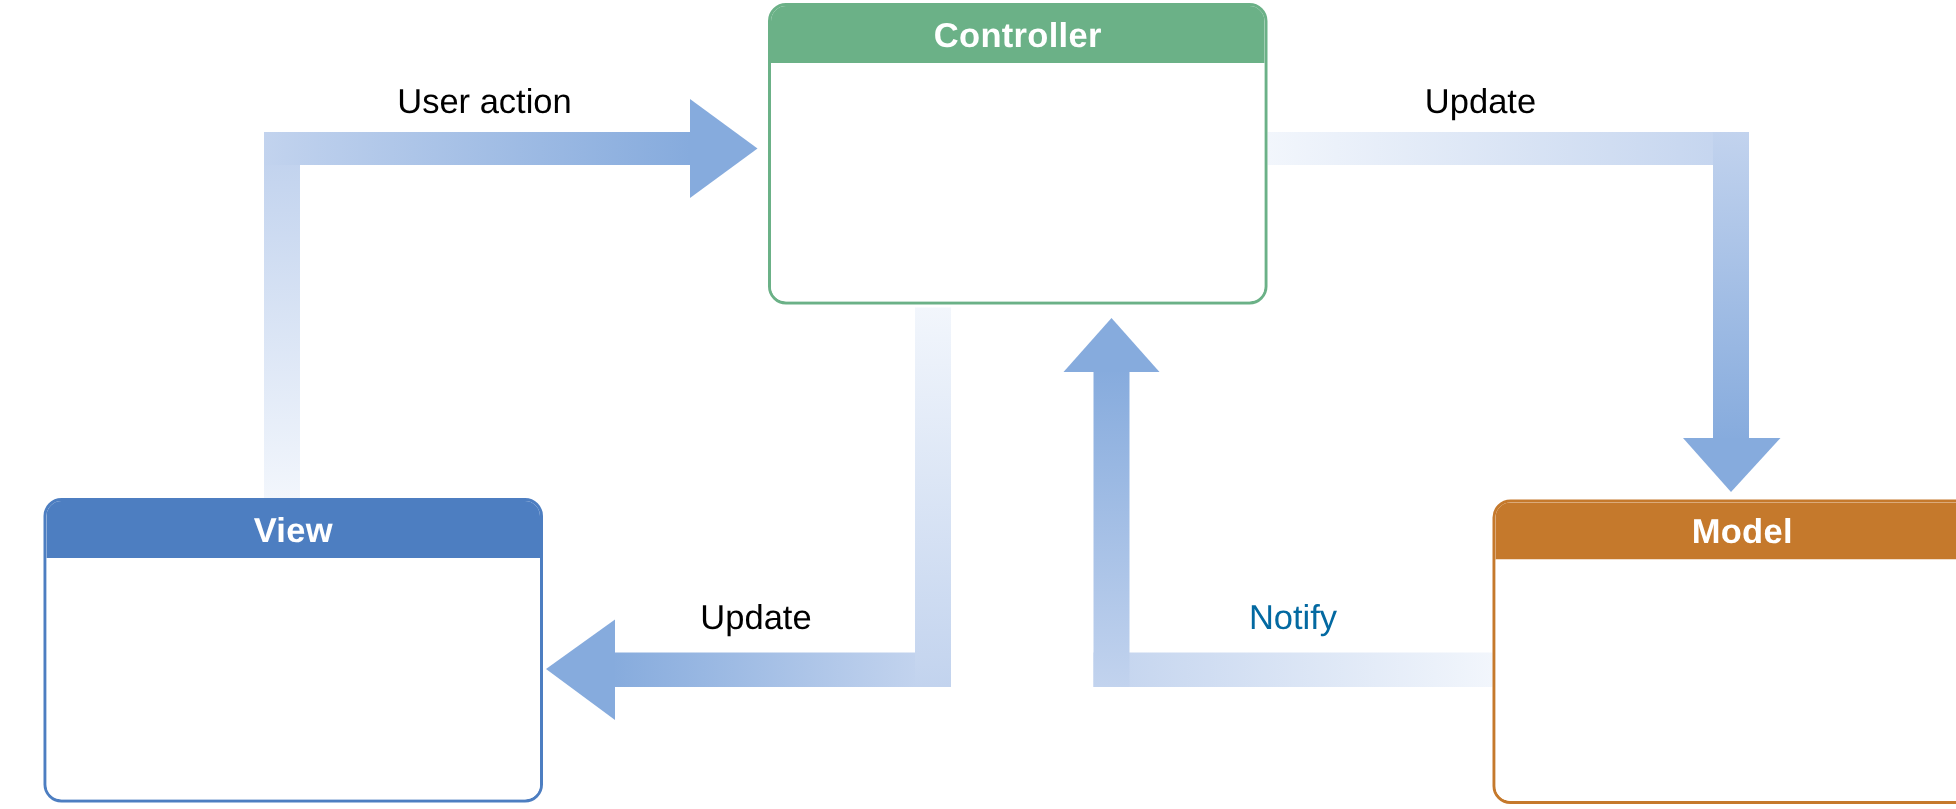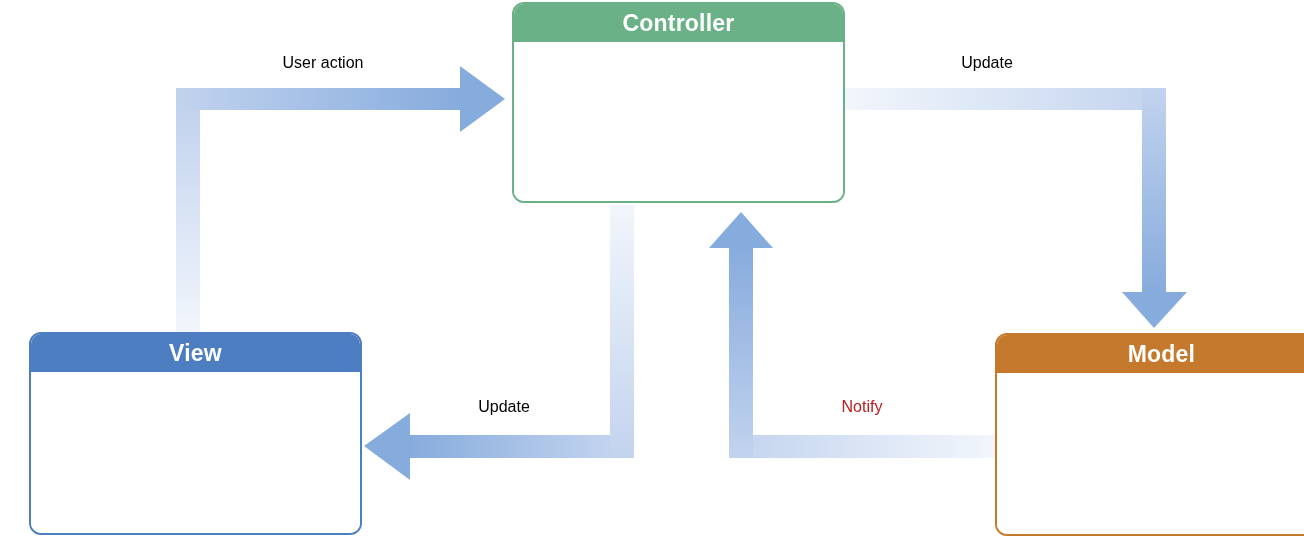--- a/index.html
+++ b/index.html
@@ -45,21 +45,21 @@
   .arrow-svg { position: absolute; z-index: 1; }
   #arrow-user-action  { left: 145px; top: 62px;  }
   #arrow-update-model { left: 818px; top: 62px;  }
   #arrow-update-view  { left: 335px; top: 204px; }
   #arrow-notify       { left: 678px; top: 206px; }
 
   .arrow-label {
     position: absolute;
     width: 250px;
     text-align: center;
-    font-size: 16px;
+    font-size: 23px;
     color: #000;
     z-index: 3;
     white-space: nowrap;
   }
   #label-user-action  { left: 171px; top: 54px;  }
   #label-update-model { left: 835px; top: 54px;  }
   #label-update-view  { left: 352px; top: 398px; }
   #label-notify       { left: 710px; top: 398px; }
 </style>
 </head>
@@ -148,15 +148,15 @@
   <div id="view-box" class="box" style="border-color: rgb(77, 126, 193);">
     <div class="box-header" style="background-color: rgb(77, 126, 193);">
       <span class="box-title" style="color: rgb(255, 255, 255);">View</span>
     </div>
     <div class="box-body" style="background-color: rgb(255, 255, 255);"></div>
   </div>
 
   <div id="label-user-action" class="arrow-label" style="color: rgb(0, 0, 0);">User action</div>
   <div id="label-update-model" class="arrow-label" style="color: rgb(0, 0, 0);">Update</div>
   <div id="label-update-view" class="arrow-label" style="color: rgb(0, 0, 0);">Update</div>
-  <div id="label-notify" class="arrow-label" style="color: #b91c1c;">Notify</div>
+  <div id="label-notify" class="arrow-label" style="color: #0369a1;">Notify</div>
 
 </div>
 
 </body></html>

